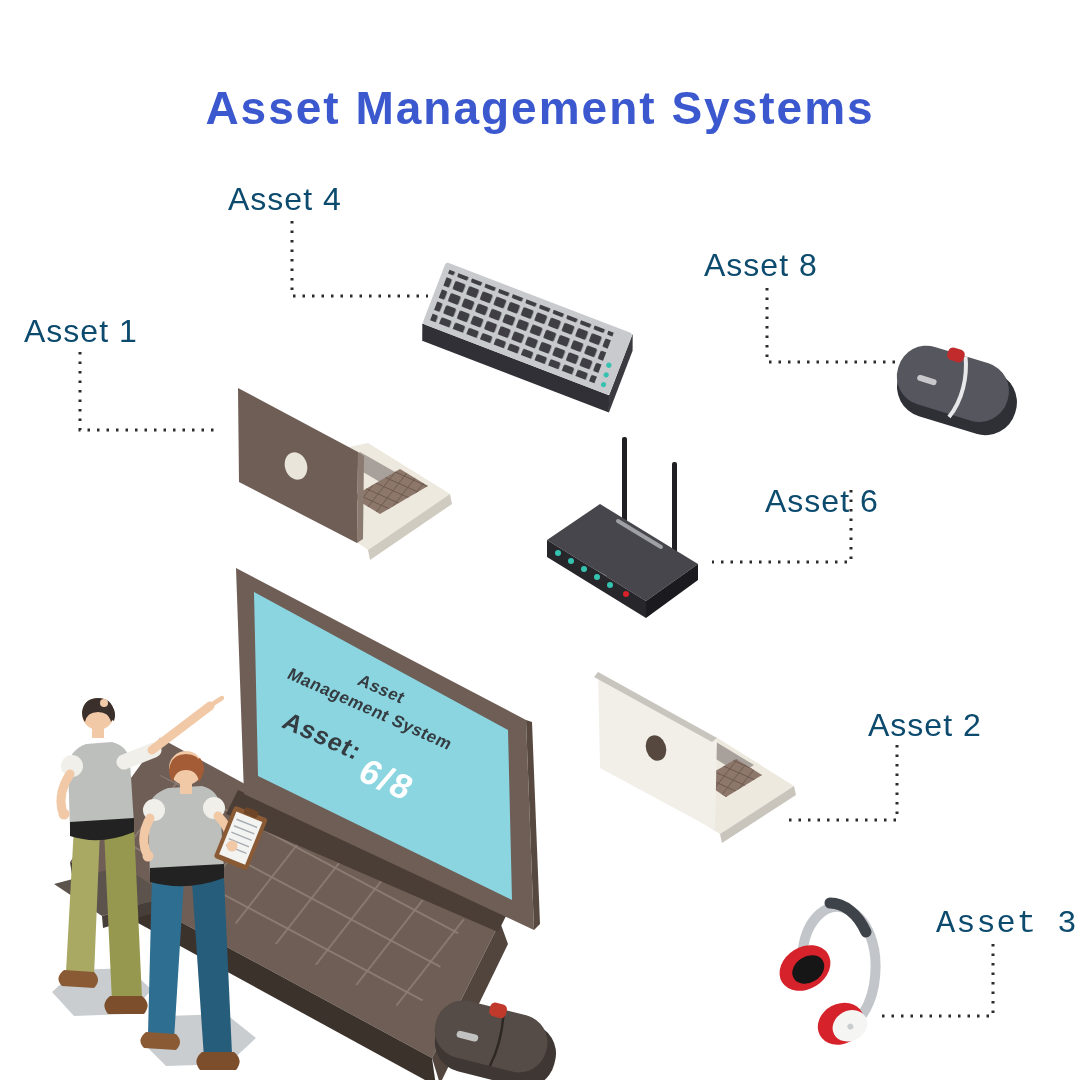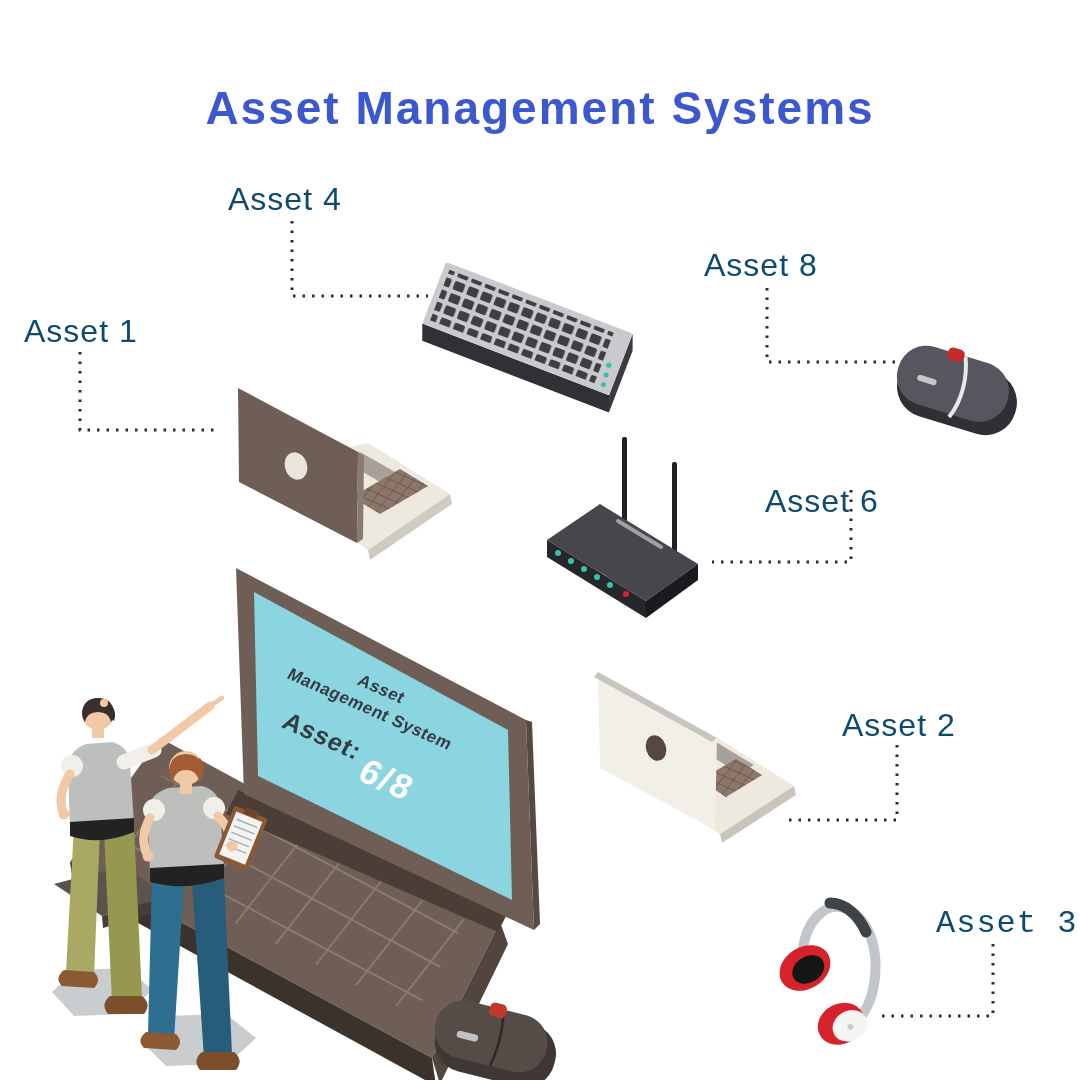--- a/index.html
+++ b/index.html
@@ -11,21 +11,21 @@
   .page-title{
     position:absolute;left:0;top:50px;width:1080px;z-index:2;
     text-align:center;font-size:46px;font-weight:700;letter-spacing:2px;
     color:#3B58CE;
   }
   .asset-label{
     position:absolute;z-index:2;font-size:32px;font-weight:400;
     color:#0c4a6e;letter-spacing:1px;white-space:nowrap;
   }
   .lbl-a1{left:24px;top:313px;}
-  .lbl-a2{left:842px;top:707px;}
+  .lbl-a2{left:868px;top:707px;}
   .lbl-a3{left:936px;top:905px;font-family:Liberation Mono, monospace;}
   .lbl-a4{left:228px;top:181px;}
   .lbl-a5{left:704px;top:247px;}
   .lbl-a6{left:765px;top:452px;margin-top:31px;}
   .screen-text{
     position:absolute;left:272px;top:630px;width:250px;height:130px;z-index:2;
     transform:rotate(24deg) skewX(-6deg);transform-origin:0 0;
     color:#343B41;pointer-events:none;
   }
   .scr-l1,.scr-l2{position:absolute;left:0;width:250px;text-align:center;

